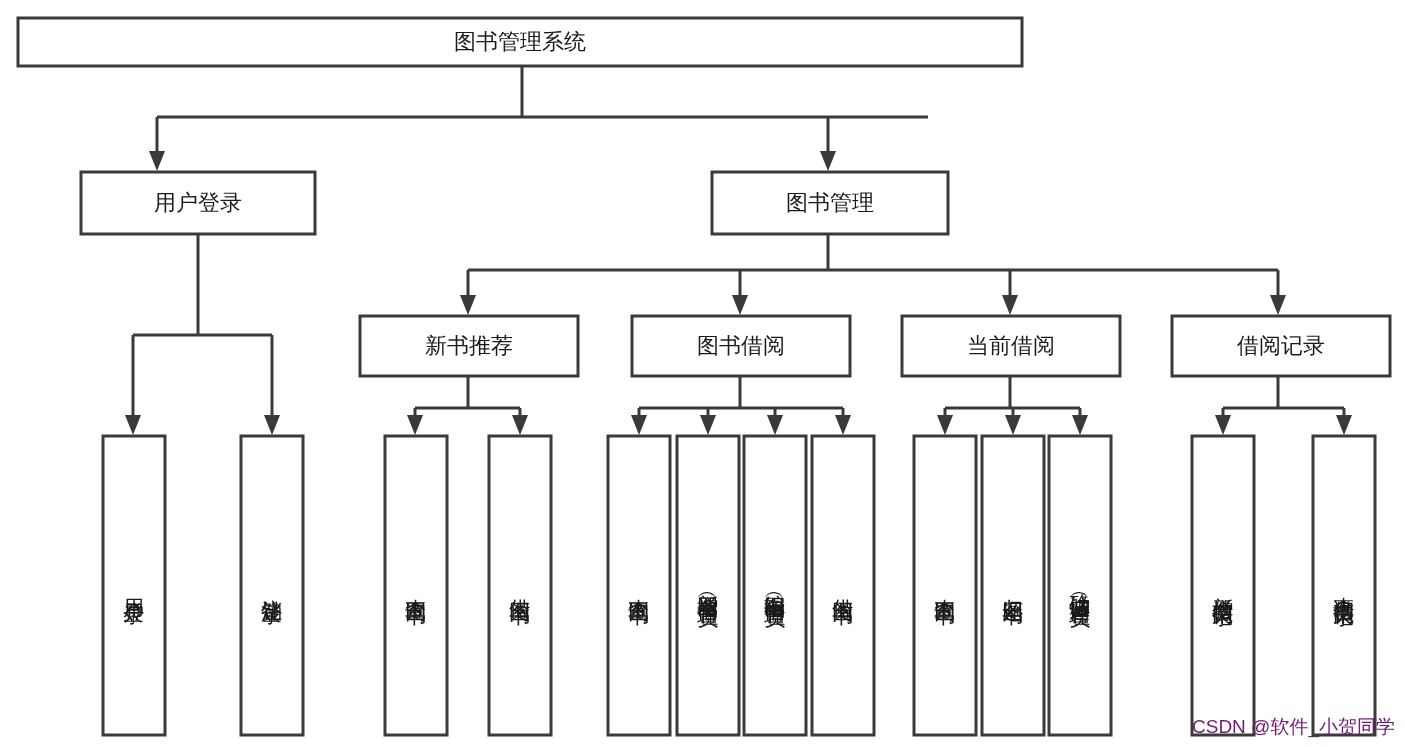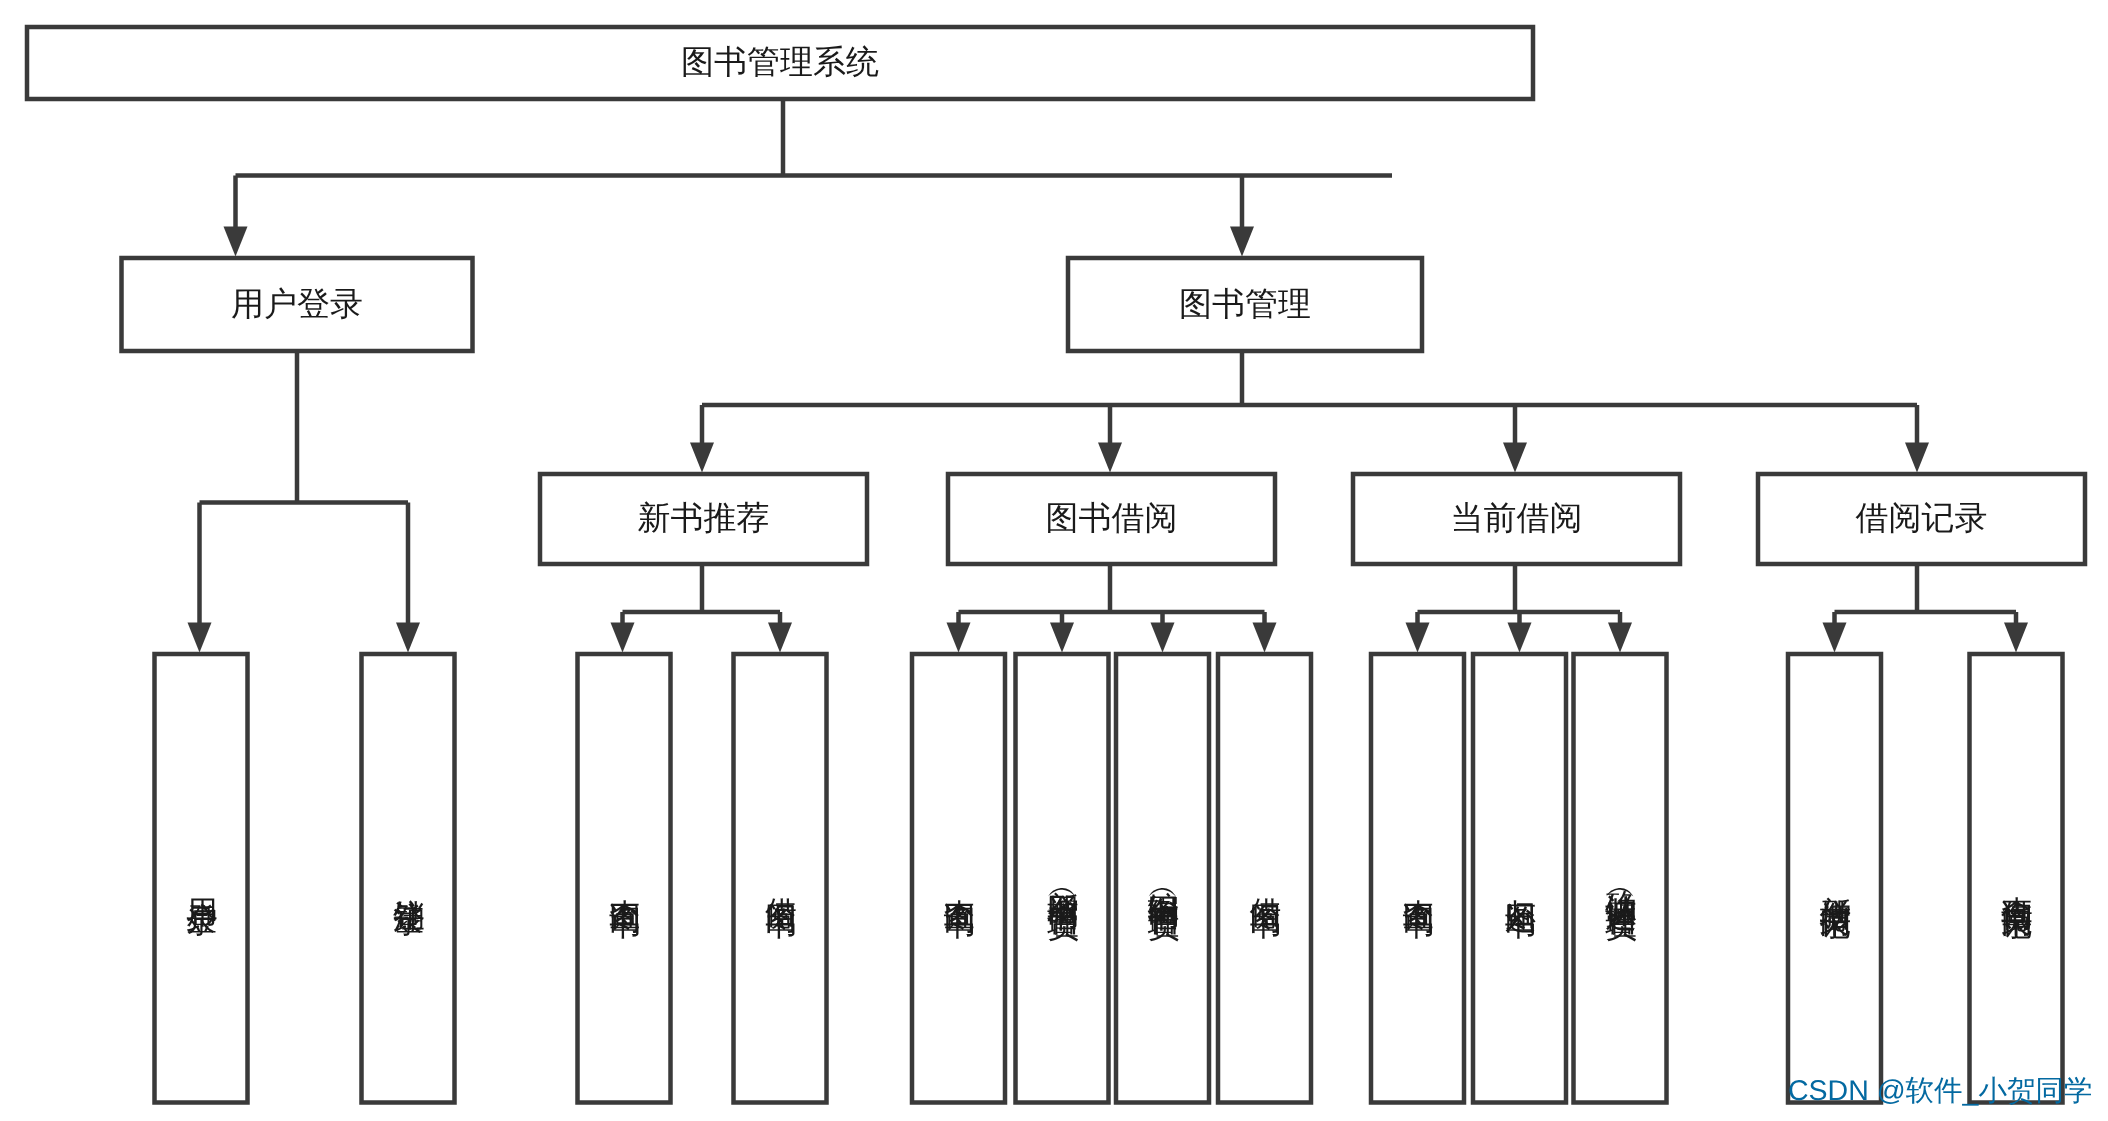--- a/index.html
+++ b/index.html
@@ -64,21 +64,21 @@
     line-height: 1.02;
     color: #1a1a1a;
     letter-spacing: 2px;
     white-space: nowrap;
     text-align: center;
   }
   .watermark {
     position: absolute;
     font-family: "Liberation Sans", "DejaVu Sans", sans-serif;
     font-size: 19px;
-    color: #0369a1;
+    color: #701a75;
     white-space: nowrap;
     pointer-events: none;
   }
 </style>
 </head>
 <body>
 
 <div id="diagram-root">
 
   <svg id="tree-svg" viewBox="0 0 1405 747">

